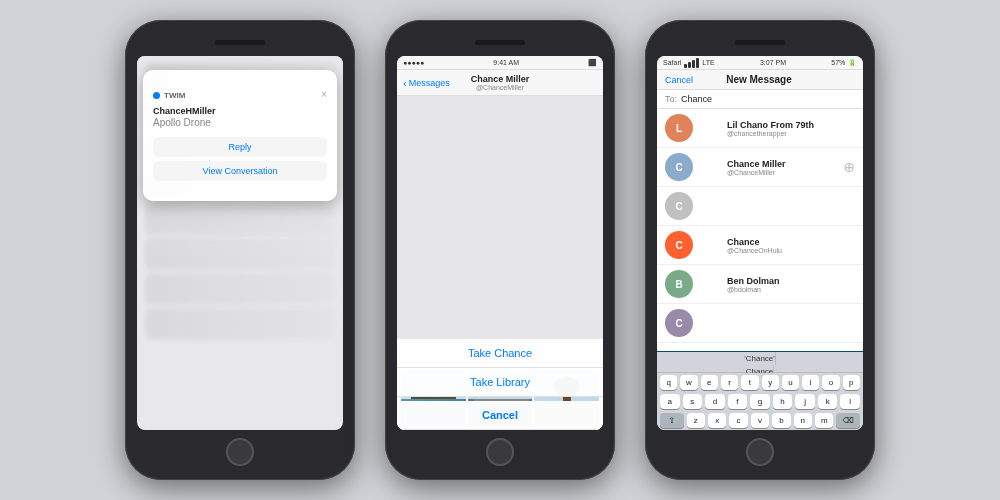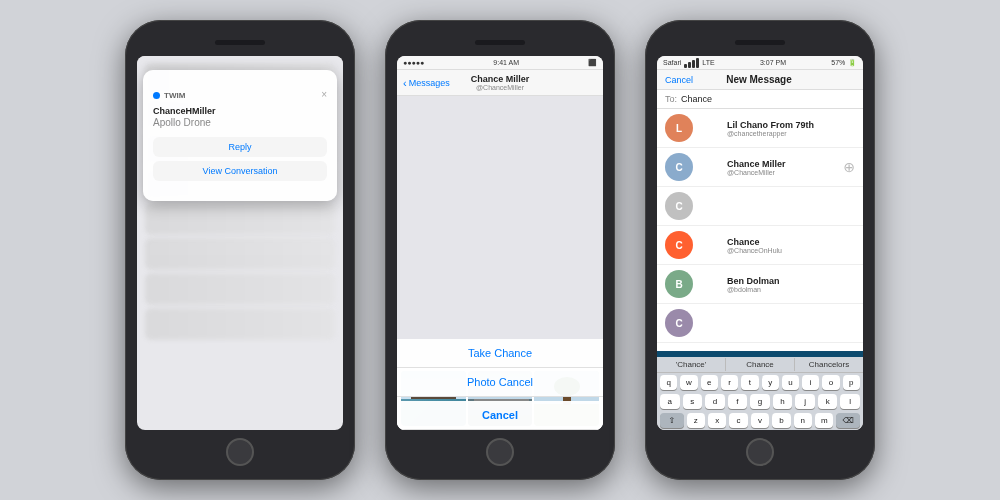--- a/index.html
+++ b/index.html
@@ -316,25 +316,26 @@
       font-weight: 600;
     }
     .p3-contact-info { flex: 1; margin-left: 27px; }
     .p3-contact-name { font-size: 9px; font-weight: 600; color: #222; }
     .p3-contact-handle { font-size: 7px; color: #888; }
     .p3-add-icon { color: #bbb; font-size: 14px; }
 
     
     .p3-autocomplete {
       background: #d1d5db;
-      border-top: 6px solid #0c4a6e;
+      border-top: 1px solid #0c4a6e;
       border-bottom: 1px solid #bbb;
       display: flex;
       align-items: center;
       height: 22px;
+      flex-direction: column;
     }
     .p3-autocomplete-item {
       flex: 1;
       text-align: center;
       font-size: 8px;
       color: #333;
       border-right: 1px solid #bbb;
       padding: 2px 0;
     }
     .p3-autocomplete-item:last-child { border-right: none; }
@@ -457,21 +458,21 @@
           <div class="tree-sky"></div>
           <div class="tree-ground"></div>
           <div class="tree-trunk"></div>
           <div class="tree-canopy"></div>
         </div>
       </div>
     </div>
 
     <div class="p2-action-sheet">
       <div class="p2-action-item">Take Chance</div>
-      <div class="p2-action-item">Photo Cancel</div>
+      <div class="p2-action-item">Take Library</div>
       <div class="p2-action-item cancel">Cancel</div>
     </div>
   </div>
   <div class="phone-bottom">
     <div class="home-button"></div>
   </div>
 </div>
 
 <div class="phone">
   <div class="phone-top">

